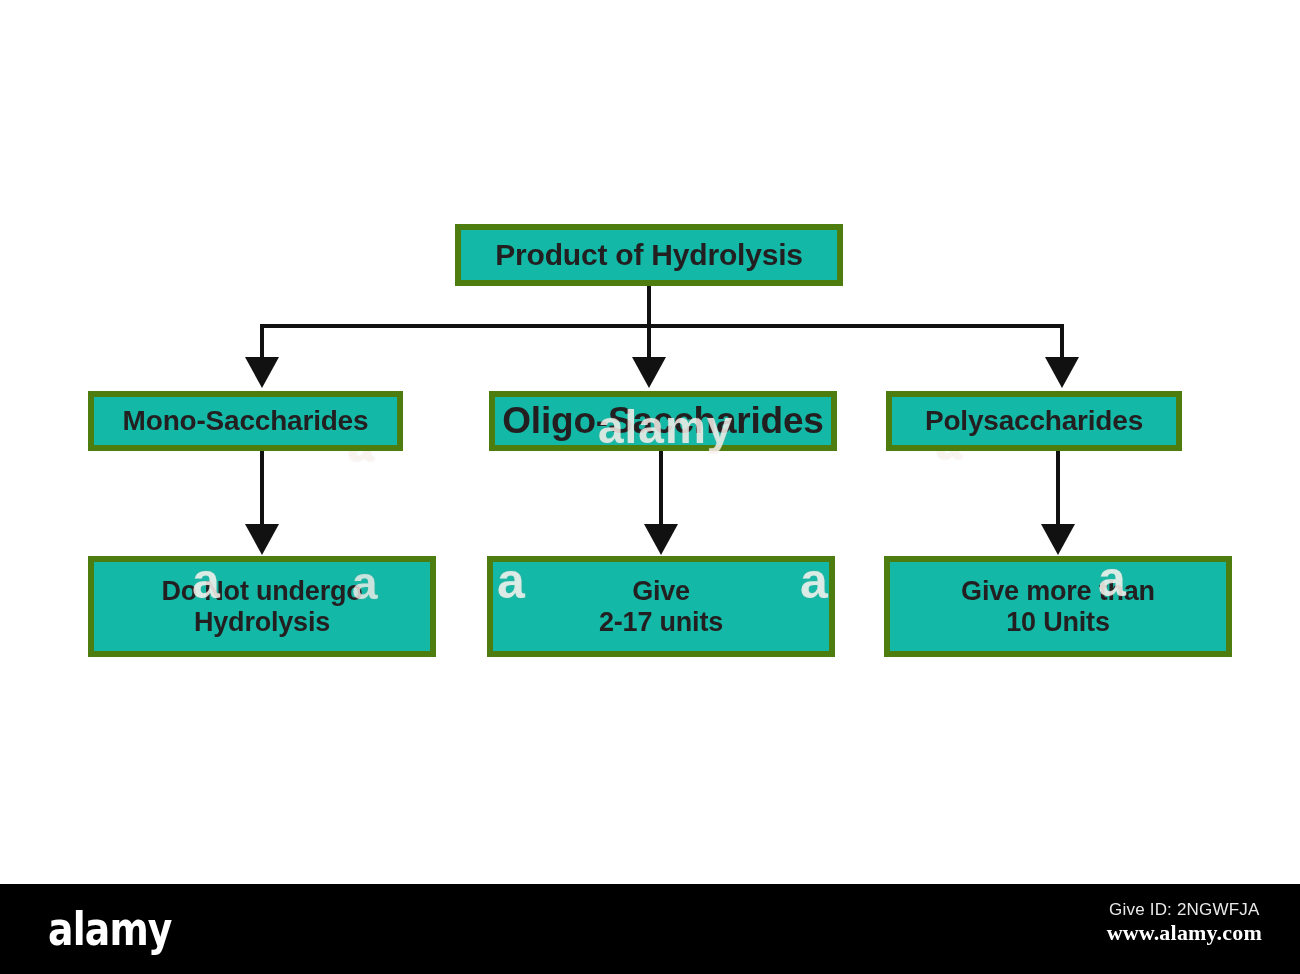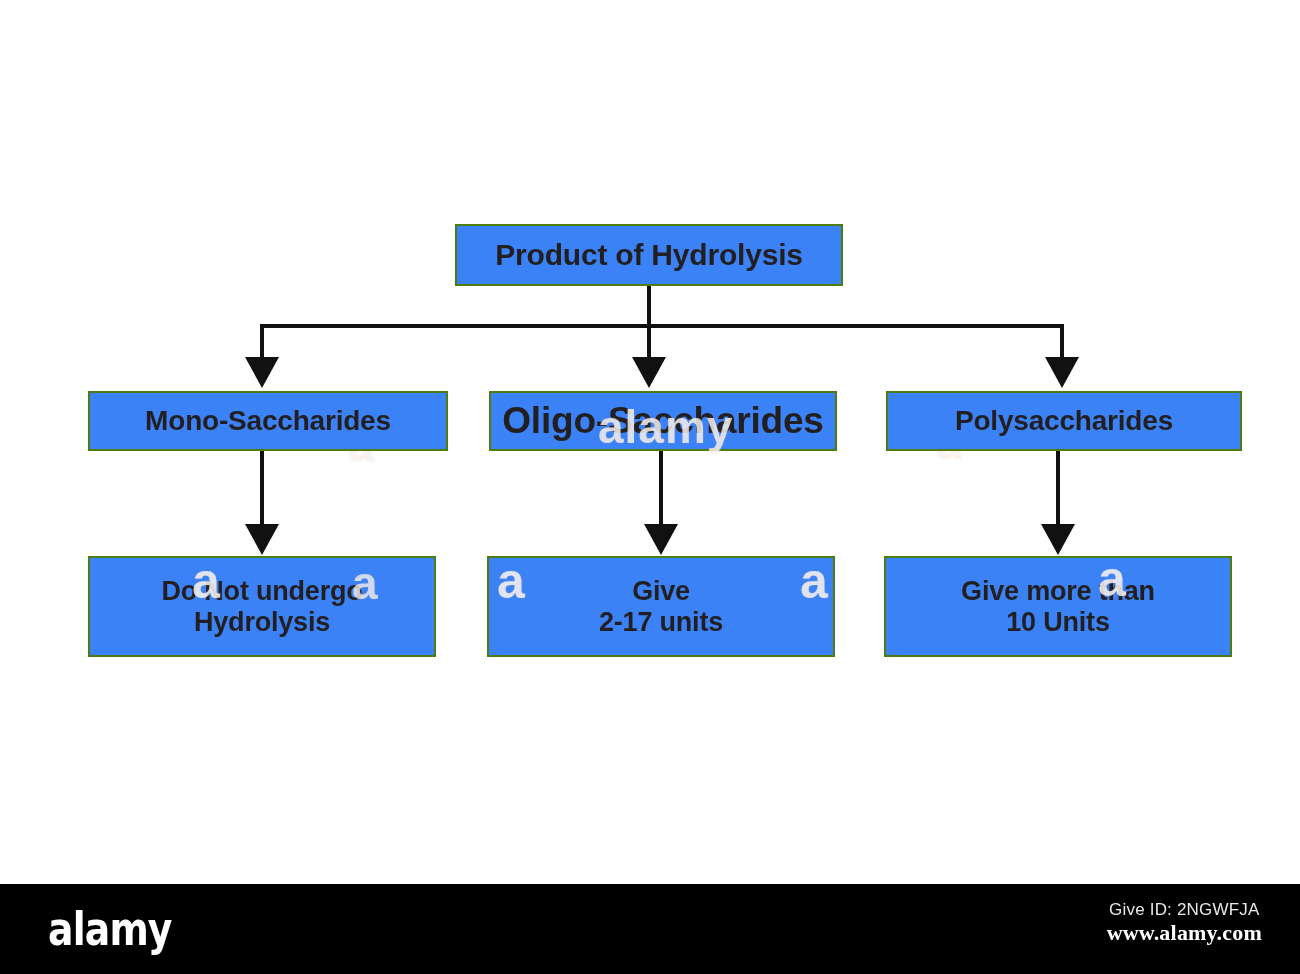--- a/index.html
+++ b/index.html
@@ -16,44 +16,44 @@
     width: 1300px;
     height: 974px;
     background: #ffffff;
     overflow: hidden;
   }
 
   
   .node {
     position: absolute;
     box-sizing: border-box;
-    background: #3b82f6;
-    border: 2px solid #4d7c0f;
+    background: #14b8a6;
+    border: 6px solid #4d7c0f;
     display: flex;
     align-items: center;
     justify-content: center;
     text-align: center;
     color: #231f20;
     font-weight: bold;
     letter-spacing: -0.2px;
     line-height: 1.12;
     -webkit-font-smoothing: antialiased;
   }
   .node .label {
     display: block;
     width: 100%;
     padding: 0 6px;
     white-space: pre-line;
   }
 
   #node-root   { left: 455px;  top: 224px; width: 388px; height: 62px;  font-size: 30px; }
 
-  #node-mono   { left: 88px;   top: 391px; width: 360px; height: 60px;  font-size: 28px; }
+  #node-mono   { left: 88px;   top: 391px; width: 315px; height: 60px;  font-size: 28px; }
   #node-oligo  { left: 489px;  top: 391px; width: 348px; height: 60px;  font-size: 37px; }
-  #node-poly   { left: 886px;  top: 391px; width: 356px; height: 60px;  font-size: 28px; }
+  #node-poly   { left: 886px;  top: 391px; width: 296px; height: 60px;  font-size: 28px; }
 
   #node-mono-d { left: 88px;   top: 556px; width: 348px; height: 101px; font-size: 27px; }
   #node-oligo-d{ left: 487px;  top: 556px; width: 348px; height: 101px; font-size: 27px; }
   #node-poly-d { left: 884px;  top: 556px; width: 348px; height: 101px; font-size: 27px; }
 
   
   .line {
     position: absolute;
     background: #111111;
   }

